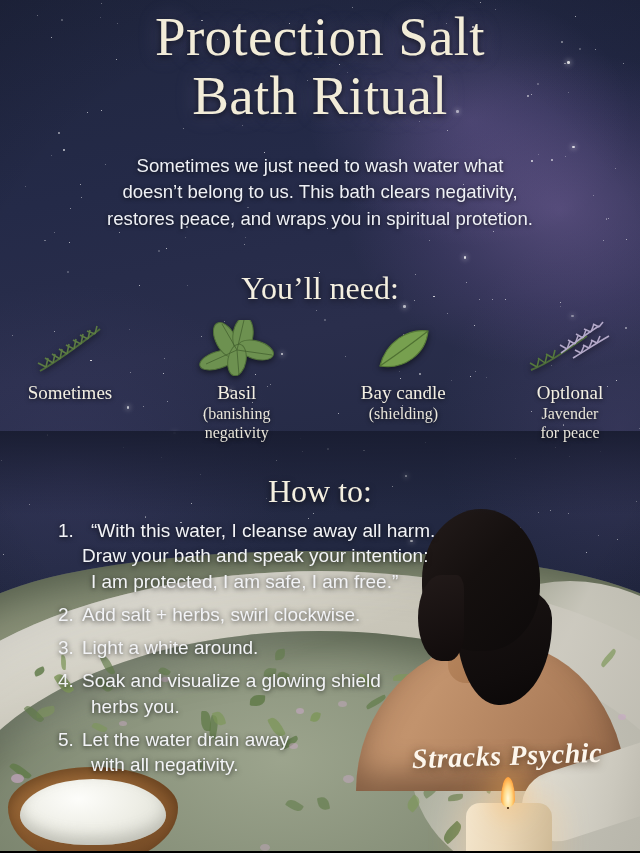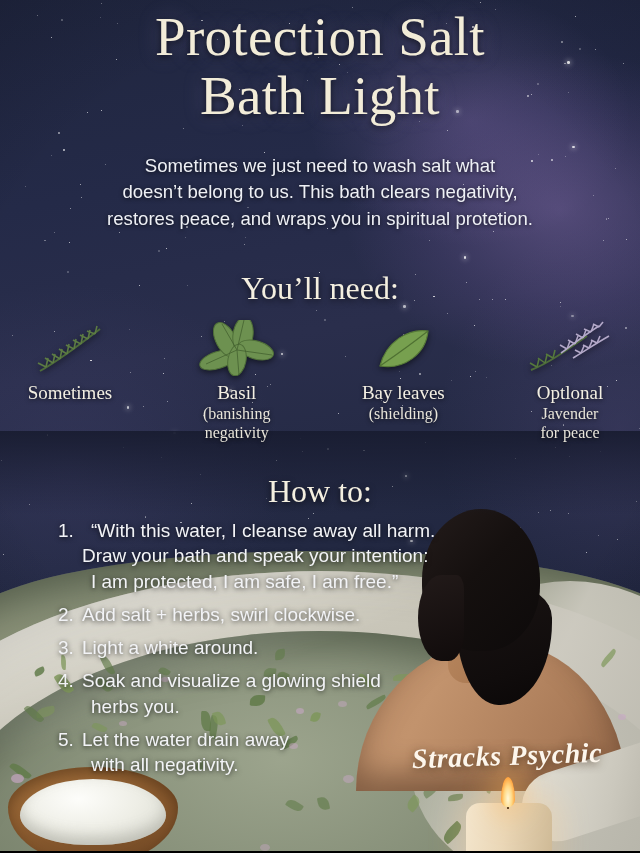--- a/index.html
+++ b/index.html
@@ -548,25 +548,25 @@
       <div class="candle-flame"></div>
     </div>
 
     <div class="photo-shade"></div>
   </div>
 
   <div class="content">
 
     <div class="title">
       <div>Protection Salt</div>
-      <div>Bath Light</div>
+      <div>Bath Ritual</div>
     </div>
 
     <div class="intro">
-      <div>Sometimes we just need to wash salt what</div>
+      <div>Sometimes we just need to wash water what</div>
       <div>doesn’t belong to us. This bath clears negativity,</div>
       <div>restores peace, and wraps you in spiritual protetion.</div>
     </div>
 
     <div class="sec-head" id="need-head">You’ll need:</div>
 
     <div class="ingredients">
 
 
       <div class="ing">
@@ -619,21 +619,21 @@
         <div class="ing-note">(banishing<br>negativity</div>
       </div>
 
       <div class="ing">
         <div class="ing-art">
           <svg class="art-bay" width="62" height="54" viewBox="0 0 62 54">
             <path d="M8 44 C14 20 36 6 56 9 C54 32 32 48 8 44 Z" fill="#77a04f" stroke="#567a37" stroke-width="1.2"></path>
             <path d="M8 44 C24 33 42 20 56 9" stroke="#4f7132" stroke-width="1.2" fill="none"></path>
           </svg>
         </div>
-        <div class="ing-name">Bay leaves</div>
+        <div class="ing-name">Bay candle</div>
         <div class="ing-note">(shielding)</div>
       </div>
 
       <div class="ing">
         <div class="ing-art">
           <svg class="art-lavender" width="86" height="56" viewBox="0 0 86 56">
             <path d="M4 50 C20 44 40 30 60 16" stroke="#4d6b3a" stroke-width="2" fill="none"></path>
             <g stroke="#567a3c" stroke-width="1.5" fill="none">
               <path d="M10 47 L3 43"></path>
                 <path d="M10 47 L12 39"></path>

